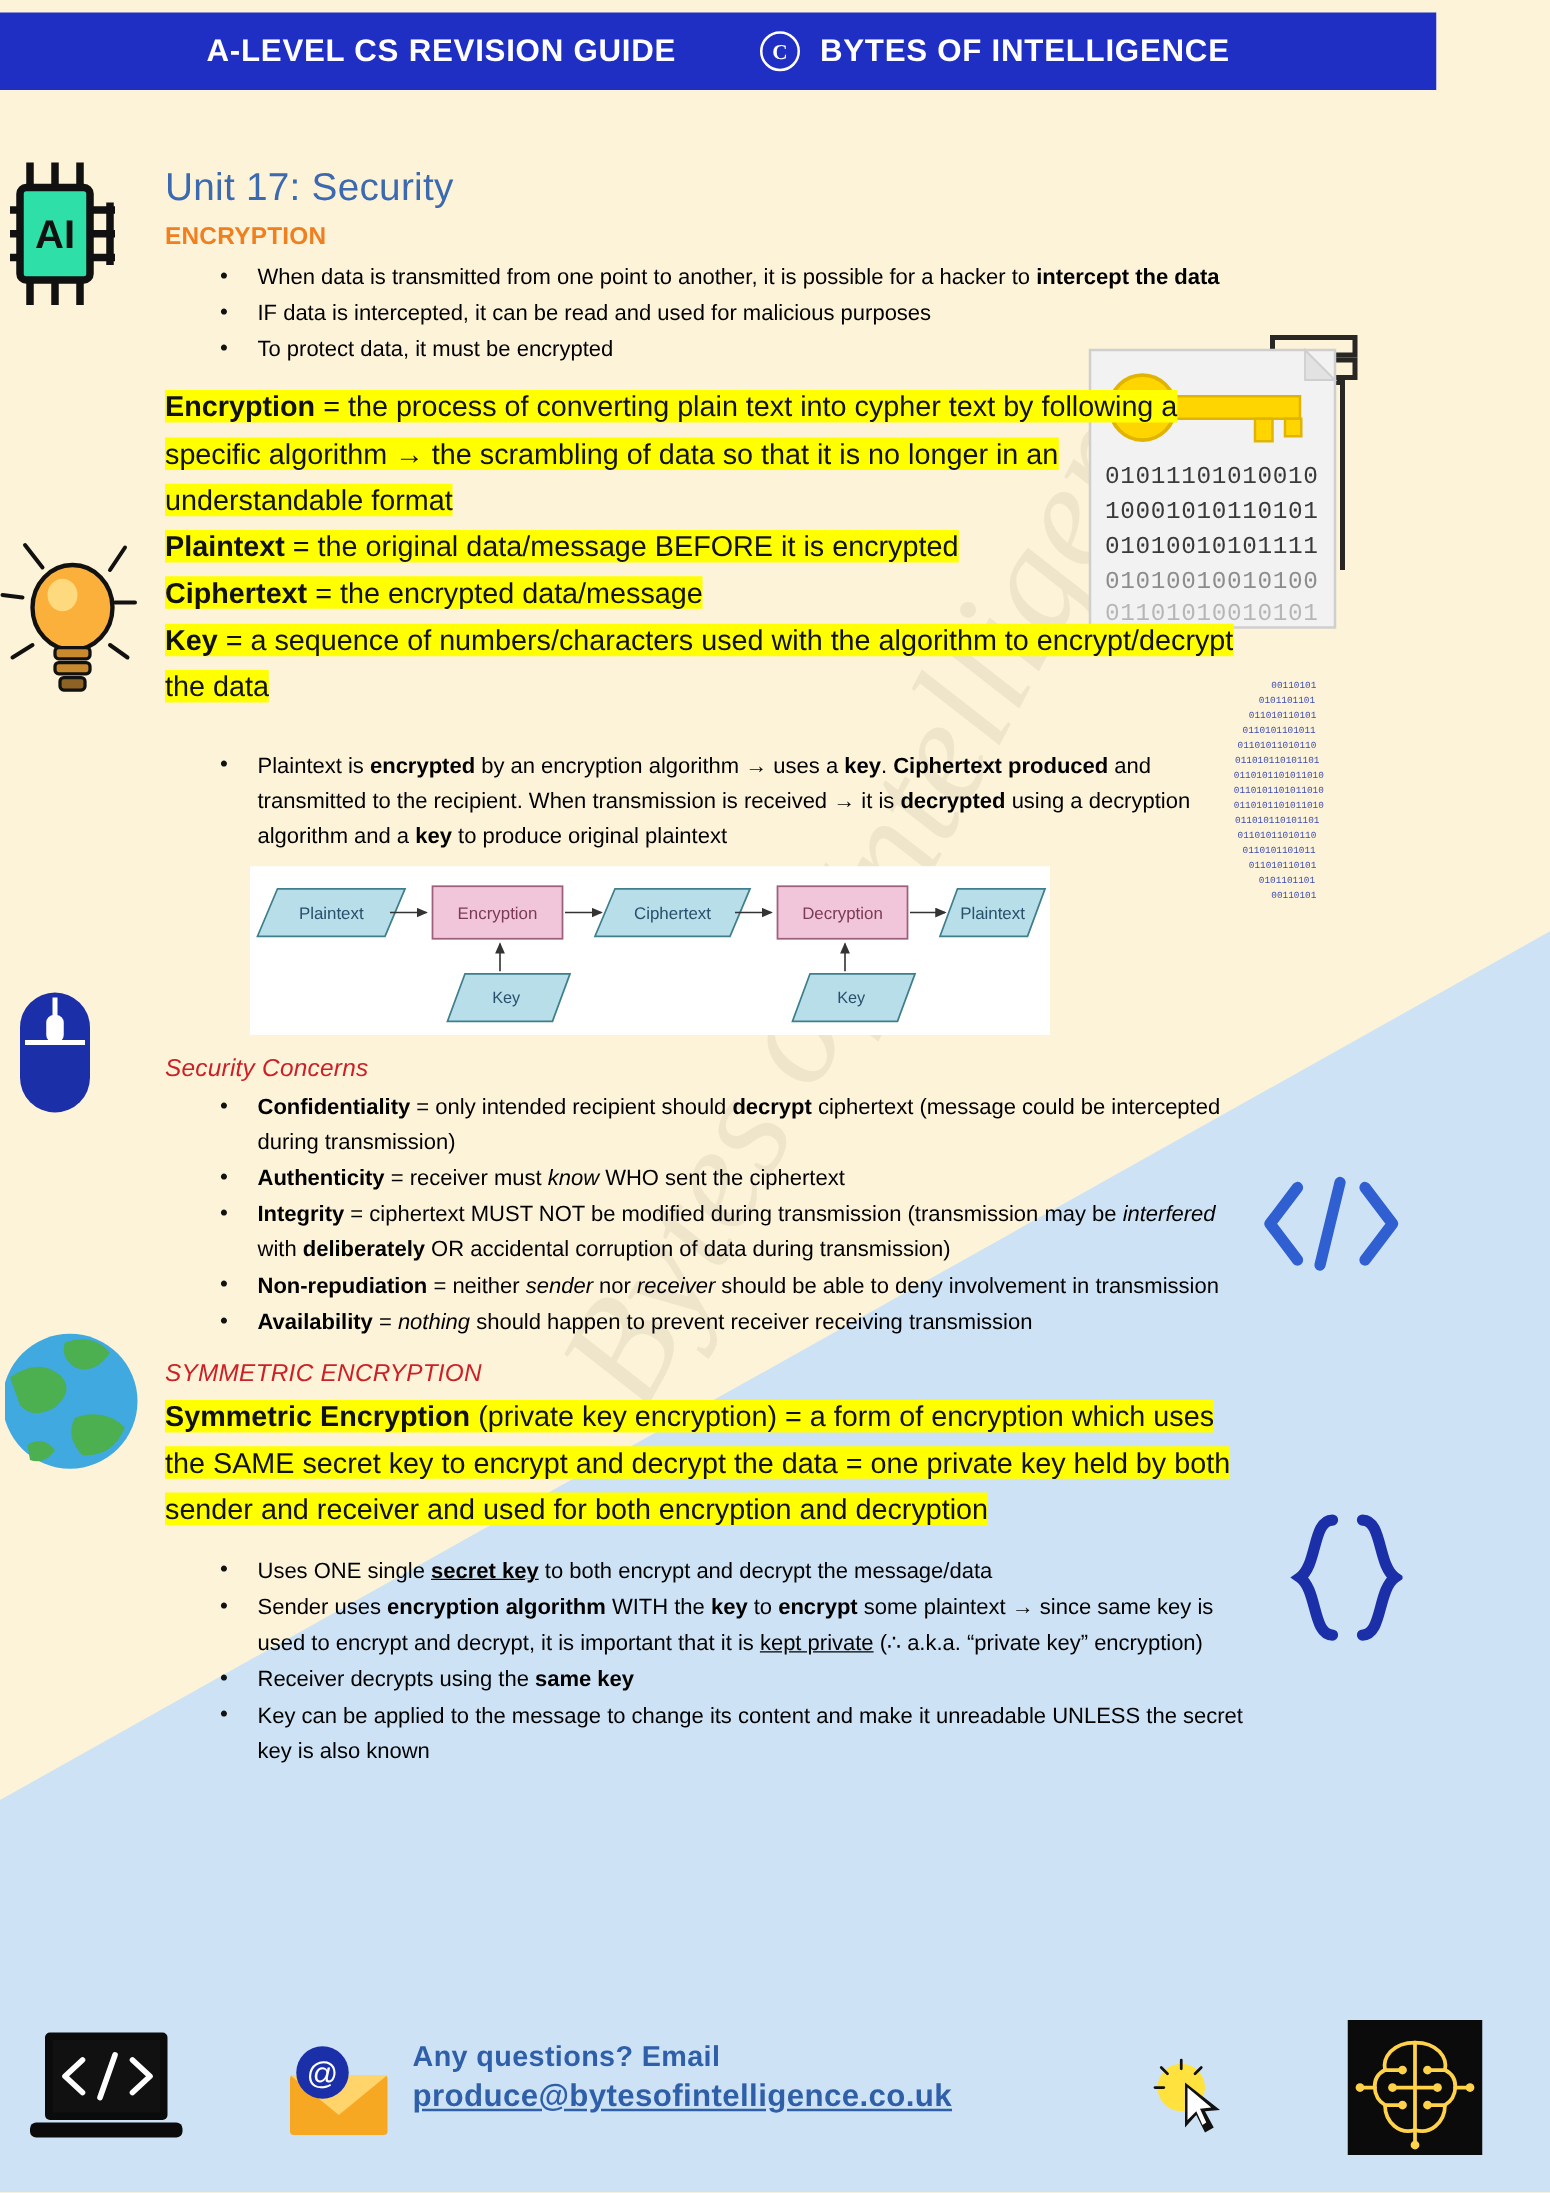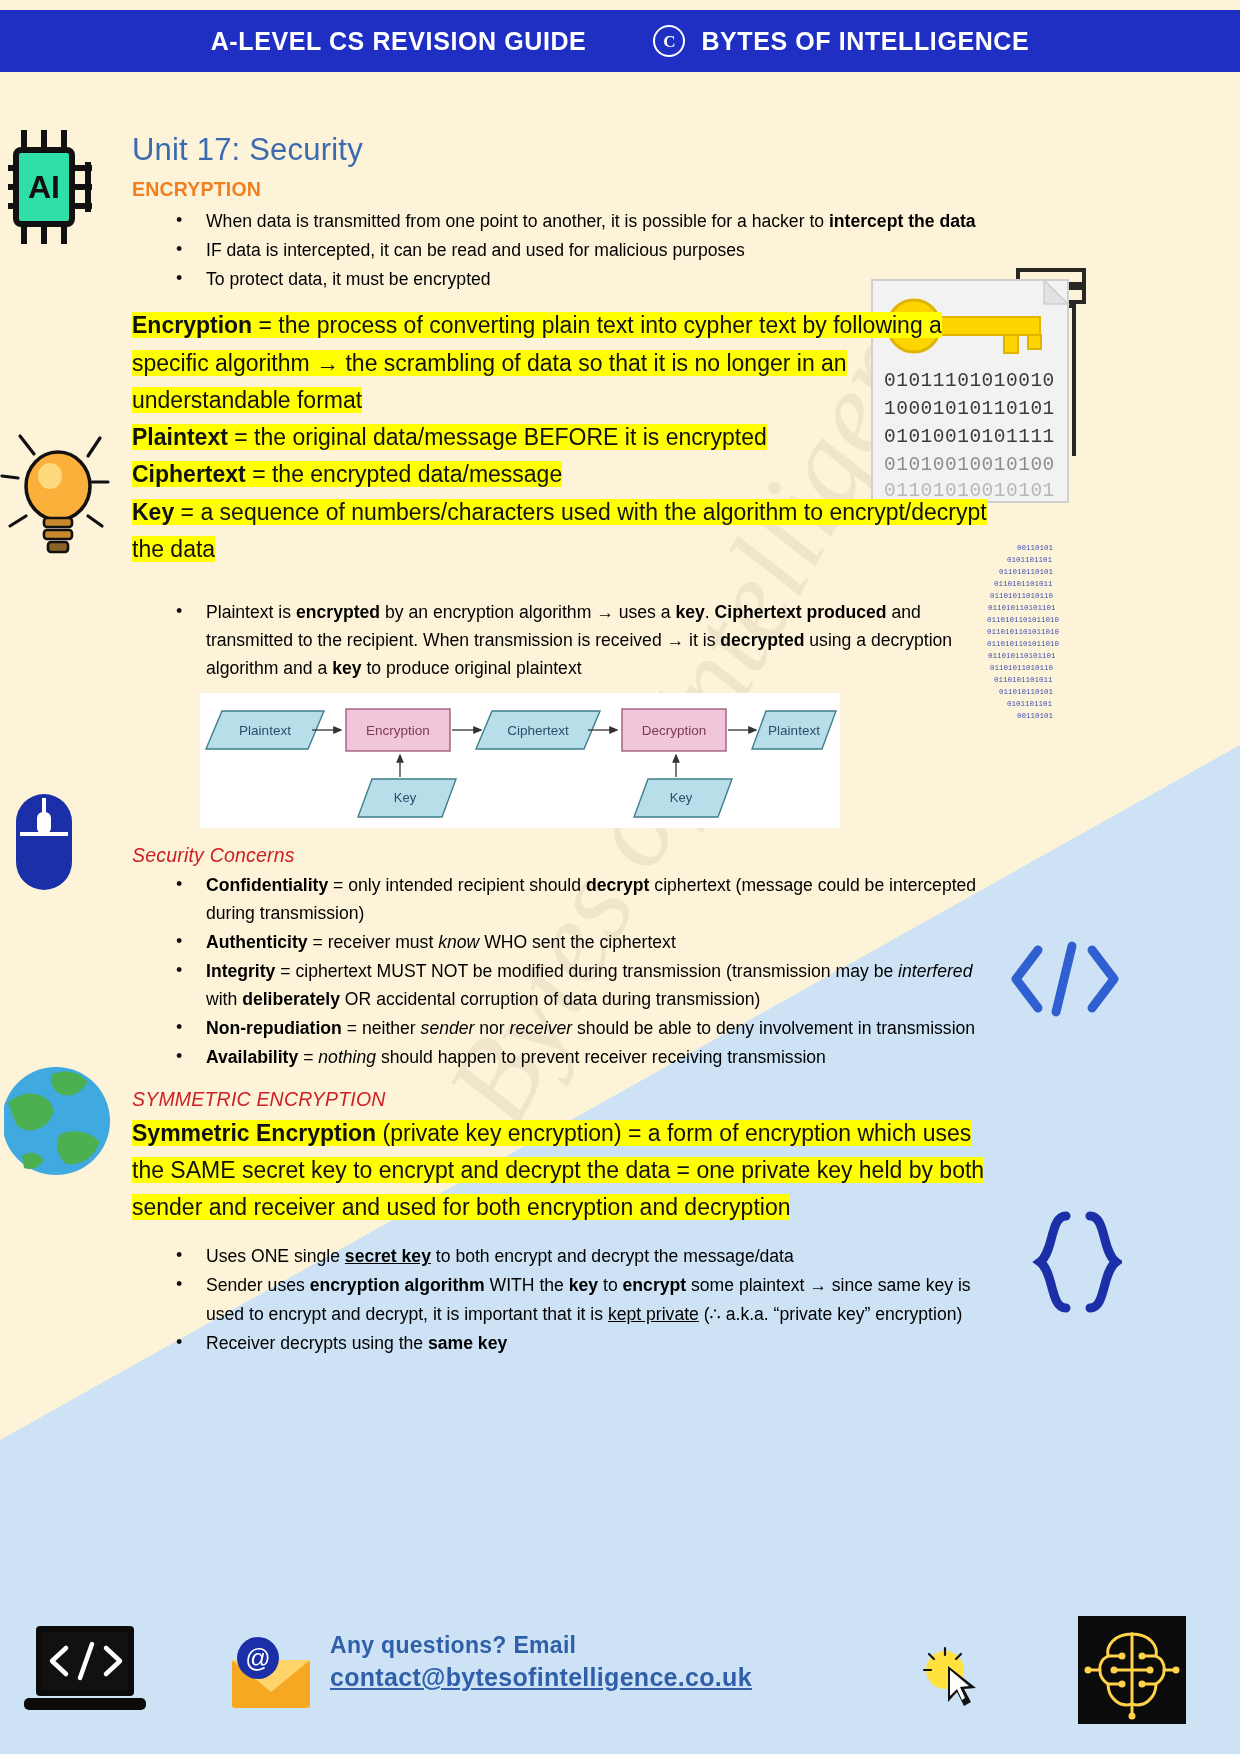--- a/index.html
+++ b/index.html
@@ -42,21 +42,21 @@
     font-family: "Liberation Serif", serif;
     font-size: 120px;
     fill: rgba(150,140,110,0.13);
     font-style: italic;
   }
 
   
   .header-bar {
     position: absolute;
     left: 0; top: 10px;
-    width: 1240px;
+    width: 1149px;
     height: 62px;
     background: #1F2FC4;
     z-index: 10;
     display: flex;
     align-items: center;
     justify-content: center;
     gap: 67px;
   }
   .header-title {
     color: #FFFFFF;
@@ -446,20 +446,23 @@
   <ul class="bullets" style="margin-top:16px">
     <li>
       Uses ONE single <b><u>secret key</u></b> to both encrypt and decrypt the message/data
     </li>
     <li>
       Sender uses <b>encryption algorithm</b> WITH the <b>key</b> to <b>encrypt</b> some plaintext → since same key is used to encrypt and decrypt, it is important that it is <u>kept private</u> (∴ a.k.a. “private key” encryption)
     </li>
     <li class="nobullet">
       Receiver decrypts using the <b>same key</b>
     </li>
+    <li>
+      Key can be applied to the message to change its content and make it unreadable UNLESS the secret key is also known
+    </li>
   </ul>
 </div>
 
 <div class="footer">
 
   <svg class="footer-laptop" width="126" height="100" viewBox="0 0 126 100">
     <rect x="14" y="4" width="98" height="70" rx="4" fill="#0B0B0B"></rect>
     <rect x="20" y="10" width="86" height="58" fill="#111"></rect>
     <g stroke="#fff" stroke-width="4.5" fill="none" stroke-linecap="round" stroke-linejoin="round">
       <polyline points="44,26 30,39 44,52"></polyline>
@@ -471,21 +474,21 @@
 
   <svg class="footer-mail" width="86" height="76" viewBox="0 0 86 76">
     <rect x="4" y="24" width="78" height="48" rx="3" fill="#F7A823"></rect>
     <polygon points="4,24 43,56 82,24" fill="#FFD46B"></polygon>
     <circle cx="30" cy="22" r="21" fill="#1B2FA8"></circle>
     <text x="30" y="31" font-size="25" fill="#fff" text-anchor="middle" font-family="Liberation Sans, sans-serif">@</text>
   </svg>
 
   <div class="footer-text">
     <div class="footer-line1">Any questions? Email</div>
-    <div class="footer-line2">contact@bytesofintelligence.co.uk</div>
+    <div class="footer-line2">produce@bytesofintelligence.co.uk</div>
   </div>
 
   <svg class="footer-cursor" width="66" height="64" viewBox="0 0 66 64">
     <circle cx="27" cy="26" r="19" fill="#FFE23D"></circle>
     <g stroke="#111" stroke-width="2.2" stroke-linecap="round">
       <line x1="27" y1="4" x2="27" y2="11"></line>
       <line x1="11" y1="10" x2="16" y2="15"></line>
       <line x1="43" y1="10" x2="38" y2="15"></line>
       <line x1="6" y1="26" x2="13" y2="26"></line>
     </g>

